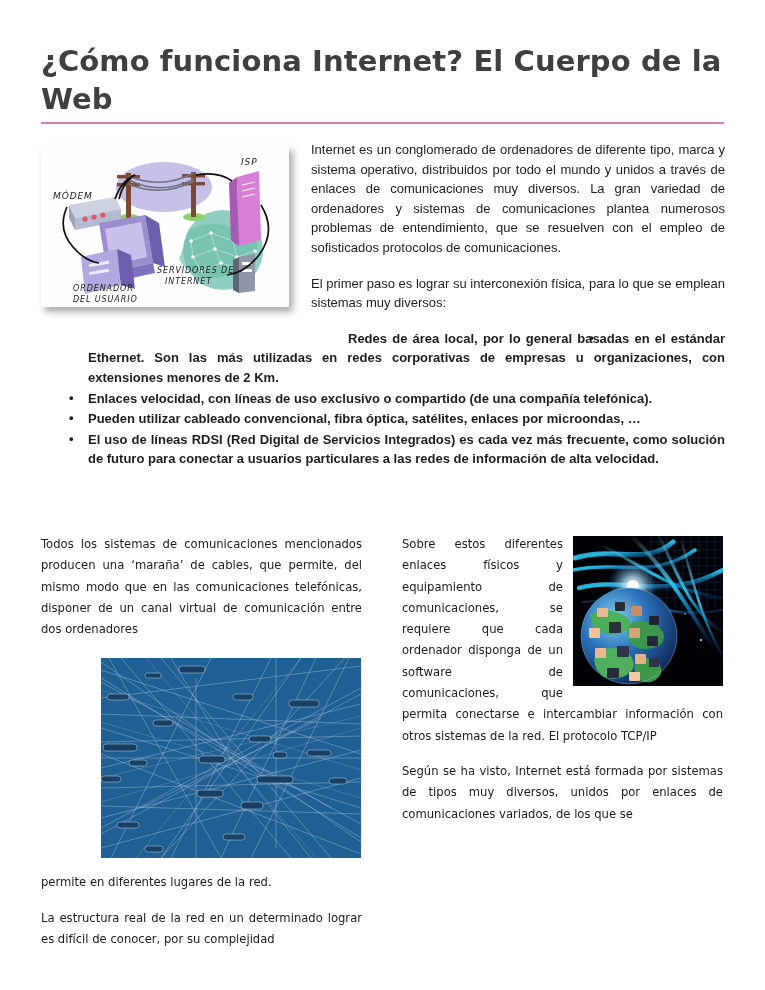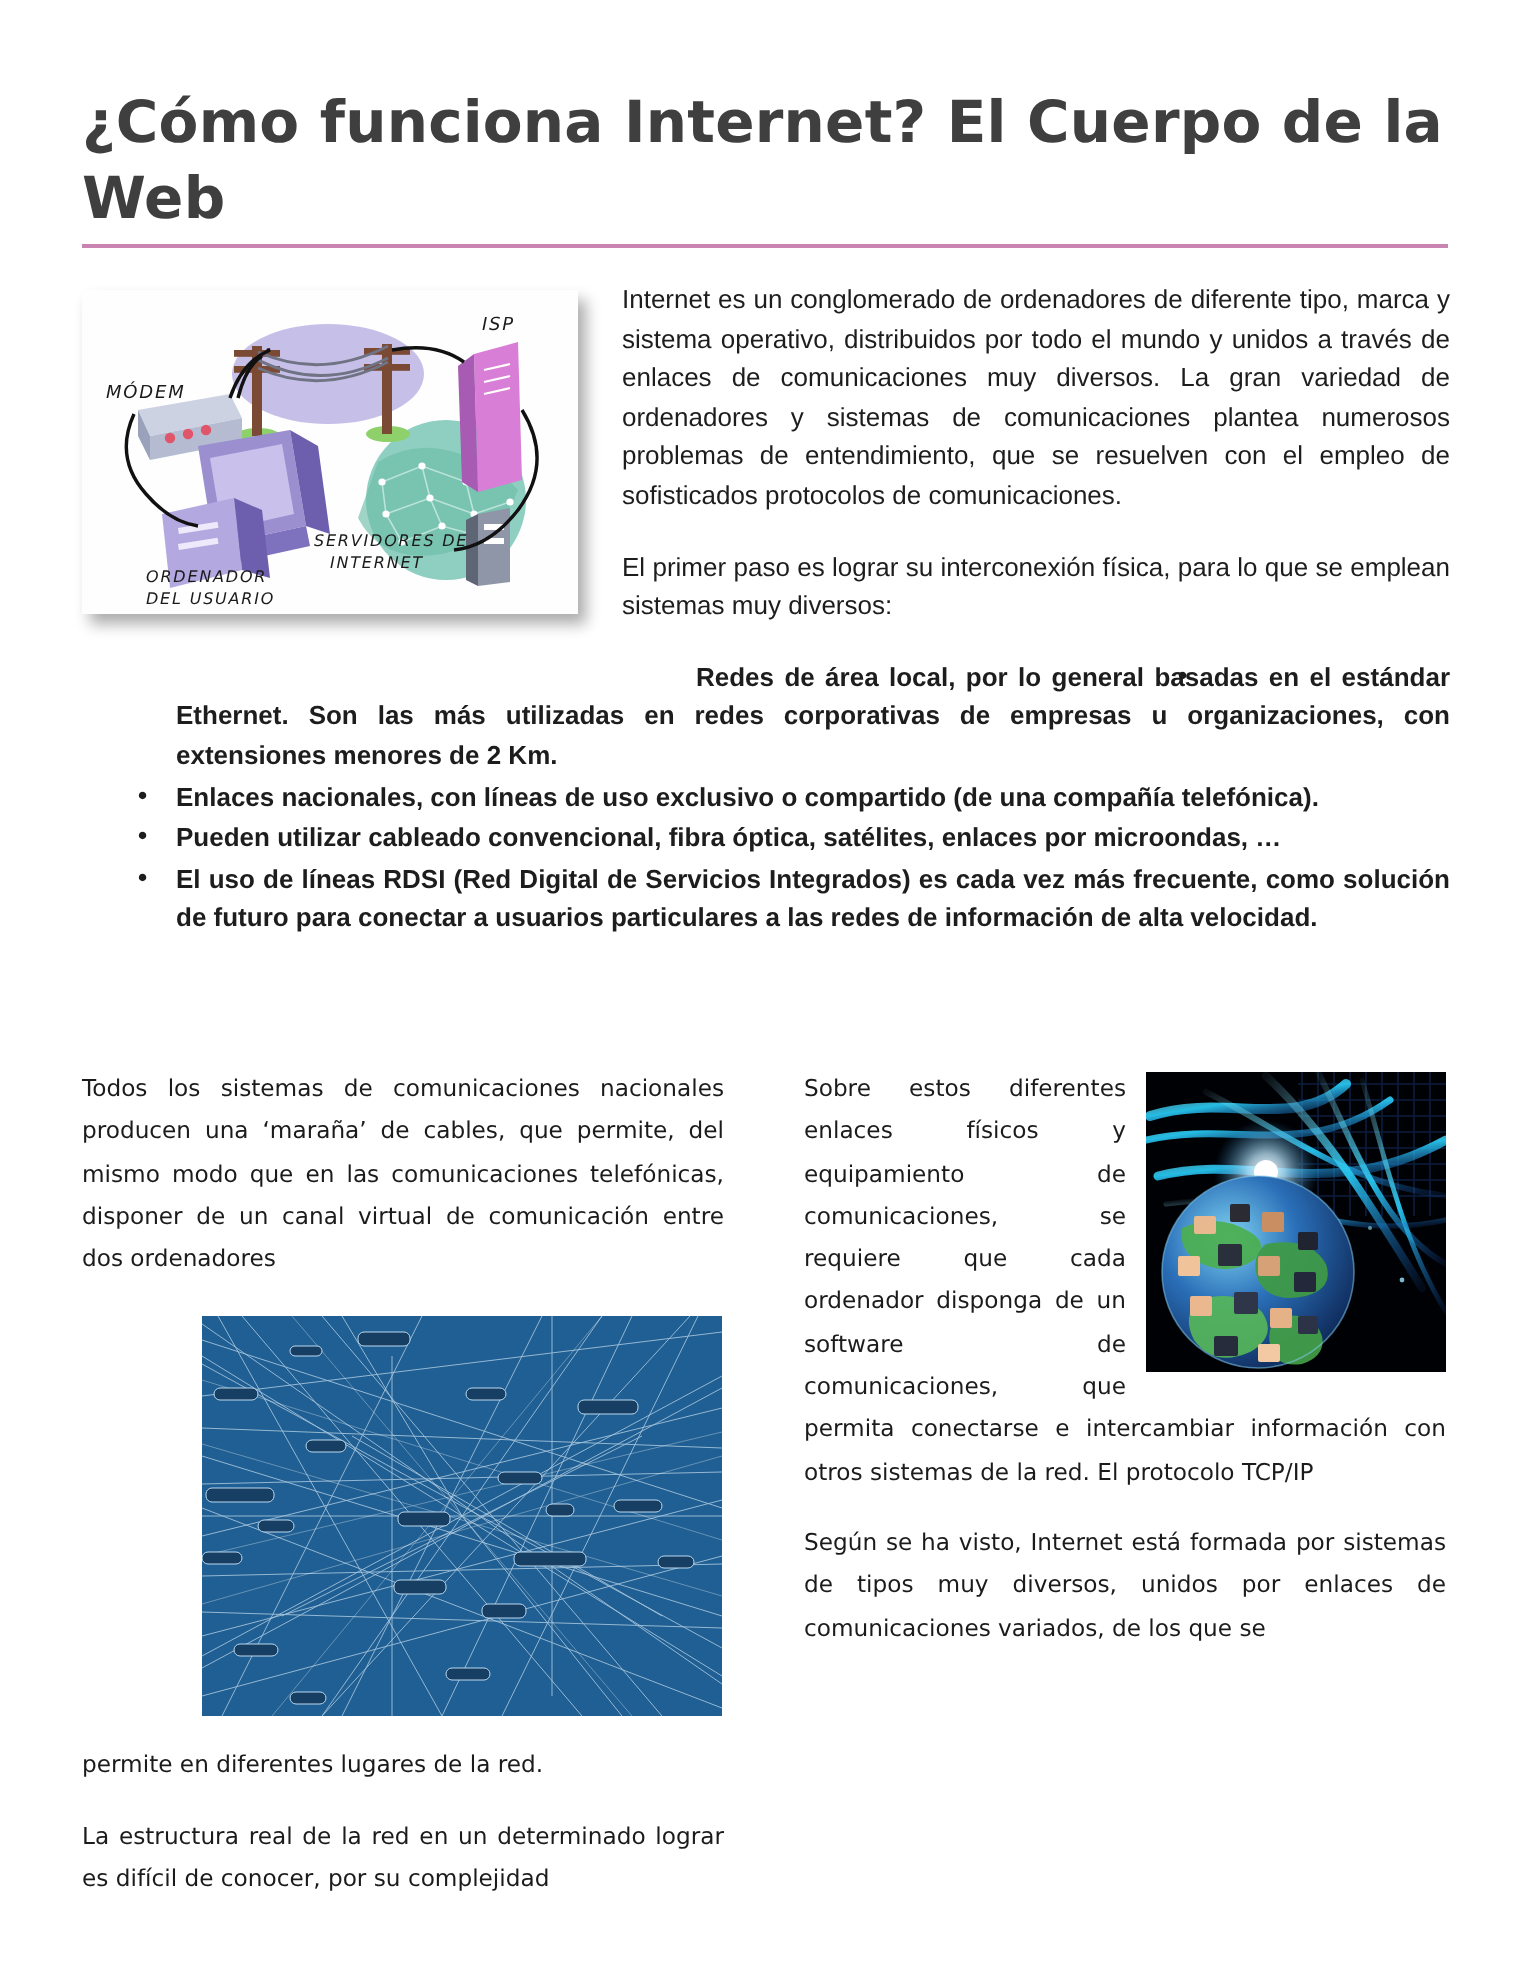--- a/index.html
+++ b/index.html
@@ -282,31 +282,31 @@
       </svg>
     </div>
 
     <div class="intro-text">
       <p>Internet es un conglomerado de ordenadores de diferente tipo, marca y sistema operativo, distribuidos por todo el mundo y unidos a través de enlaces de comunicaciones muy diversos. La gran variedad de ordenadores y sistemas de comunicaciones plantea numerosos problemas de entendimiento, que se resuelven con el empleo de sofisticados protocolos de comunicaciones.</p>
       <p>El primer paso es lograr su interconexión física, para lo que se emplean sistemas muy diversos:</p>
     </div>
 
     <ul class="bullets">
       <li class="wrap-first">Redes de área local, por lo general basadas en el estándar Ethernet. Son las más utilizadas en redes corporativas de empresas u organizaciones, con extensiones menores de 2 Km.</li>
-      <li>Enlaces nacionales, con líneas de uso exclusivo o compartido (de una compañía telefónica).</li>
+      <li>Enlaces velocidad, con líneas de uso exclusivo o compartido (de una compañía telefónica).</li>
       <li>Pueden utilizar cableado convencional, fibra óptica, satélites, enlaces por microondas, …</li>
       <li>El uso de líneas RDSI (Red Digital de Servicios Integrados) es cada vez más frecuente, como solución de futuro para conectar a usuarios particulares a las redes de información de alta velocidad.</li>
     </ul>
     <div class="clearer"></div>
   </div>
 
   <div class="lower">
 
     <div class="col col-left">
-      <p>Todos los sistemas de comunicaciones nacionales producen una ‘maraña’ de cables, que permite, del mismo modo que en las comunicaciones telefónicas, disponer de un canal virtual de comunicación entre dos ordenadores</p>
+      <p>Todos los sistemas de comunicaciones mencionados producen una ‘maraña’ de cables, que permite, del mismo modo que en las comunicaciones telefónicas, disponer de un canal virtual de comunicación entre dos ordenadores</p>
 
       <div class="fig-mesh">
         <svg class="mesh-svg" viewBox="0 0 260 200" preserveAspectRatio="none">
           <rect width="260" height="200" fill="#1f5f93"></rect>
           <g stroke="#d6e8f5" stroke-width="0.45" opacity="0.72">
             <line x1="0" y1="12" x2="260" y2="96"></line>
               <line x1="0" y1="40" x2="260" y2="8"></line>
             <line x1="0" y1="70" x2="260" y2="150"></line>
               <line x1="0" y1="110" x2="260" y2="46"></line>
             <line x1="0" y1="160" x2="260" y2="92"></line>

